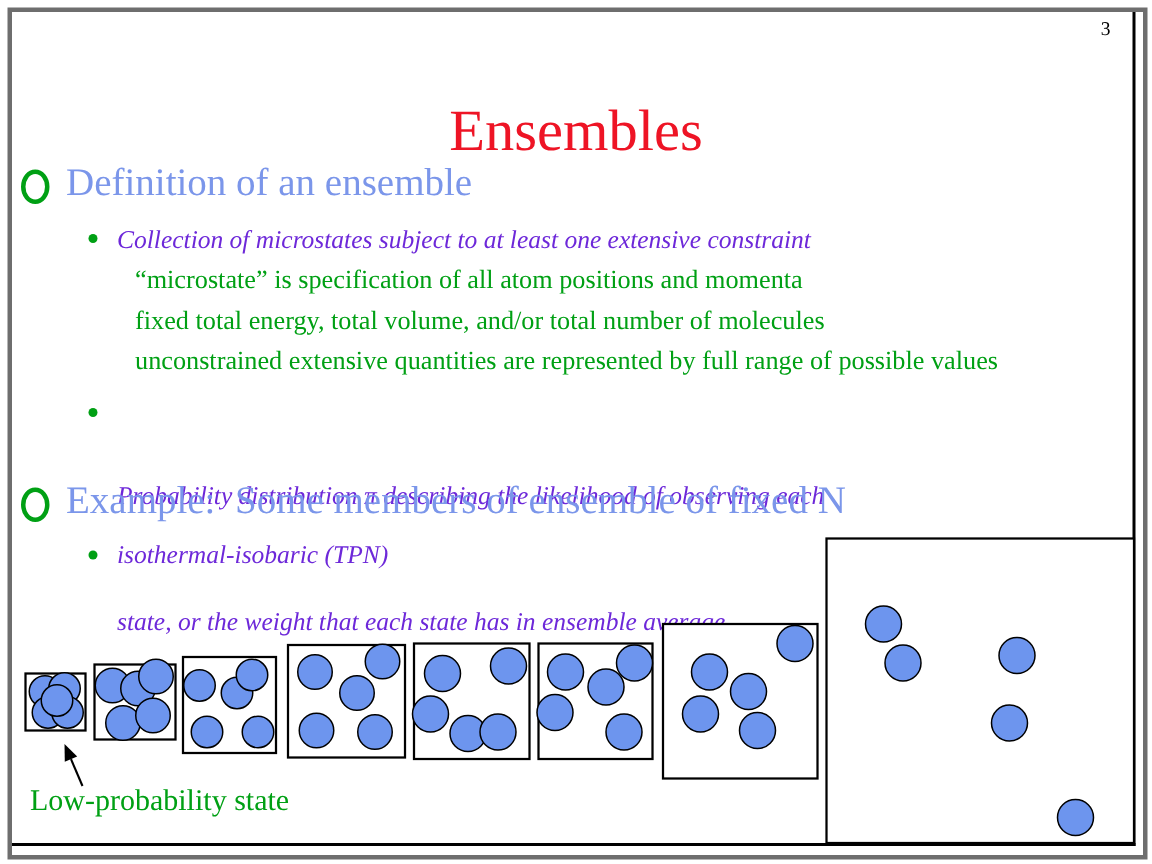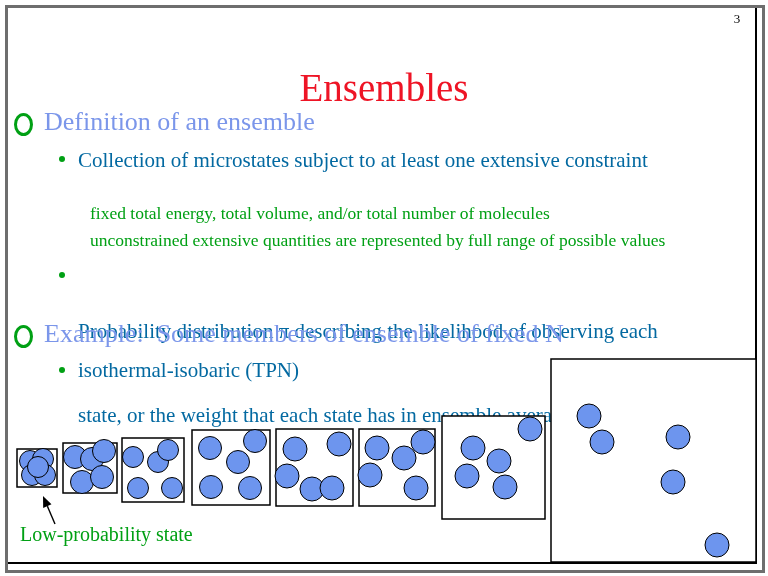--- a/index.html
+++ b/index.html
@@ -29,22 +29,22 @@
   }
   .ring {
     display:inline-block; width:13px; height:17px; border:3px solid var(--green);
     border-radius:50%; margin-right:11px; flex:0 0 auto;
   }
   .dot {
     position:absolute; width:6px; height:6px; border-radius:50%;
     background:var(--green);
   }
   .l2 {
-    position:absolute; font-size:21px; line-height:28px;
-    color:#0369a1; white-space:pre;
+    position:absolute; font-style:italic; font-size:17px; line-height:28px;
+    color:#6d28d9; white-space:pre;
   }
   .green-text {
     position:absolute; left:90px; color:var(--green); font-size:17.5px;
     white-space:pre;
   }
   .low-label {
     position:absolute; left:20px; top:523px; color:var(--green); font-size:20px;font-family:Liberation Serif, serif;
   }
   .diagram { position:absolute; left:0; top:0; pointer-events:none; }
 </style>
@@ -61,20 +61,21 @@
   <div class="title">Ensembles</div>
 
   <div class="h1" style="top:108px">
     <span class="ring"></span>
     <span>Definition of an ensemble</span>
   </div>
 
   <span class="dot" style="left:59px;top:156px"></span>
   <div class="l2" style="left:78px;top:146px">Collection of microstates subject to at least one extensive constraint</div>
 
+  <div class="green-text" style="top:176px">“microstate” is specification of all atom positions and momenta</div>
   <div class="green-text" style="top:203px">fixed total energy, total volume, and/or total number of molecules</div>
   <div class="green-text" style="top:230px">unconstrained extensive quantities are represented by full range of possible values</div>
 
   <span class="dot" style="left:59px;top:272px"></span>
   <div class="l2" style="left:78px;top:261px">
     <div>Probability distribution π describing the likelihood of observing each</div>
     <div>state, or the weight that each state has in ensemble average</div>
   </div>
 
   <div class="h1" style="top:320px">

